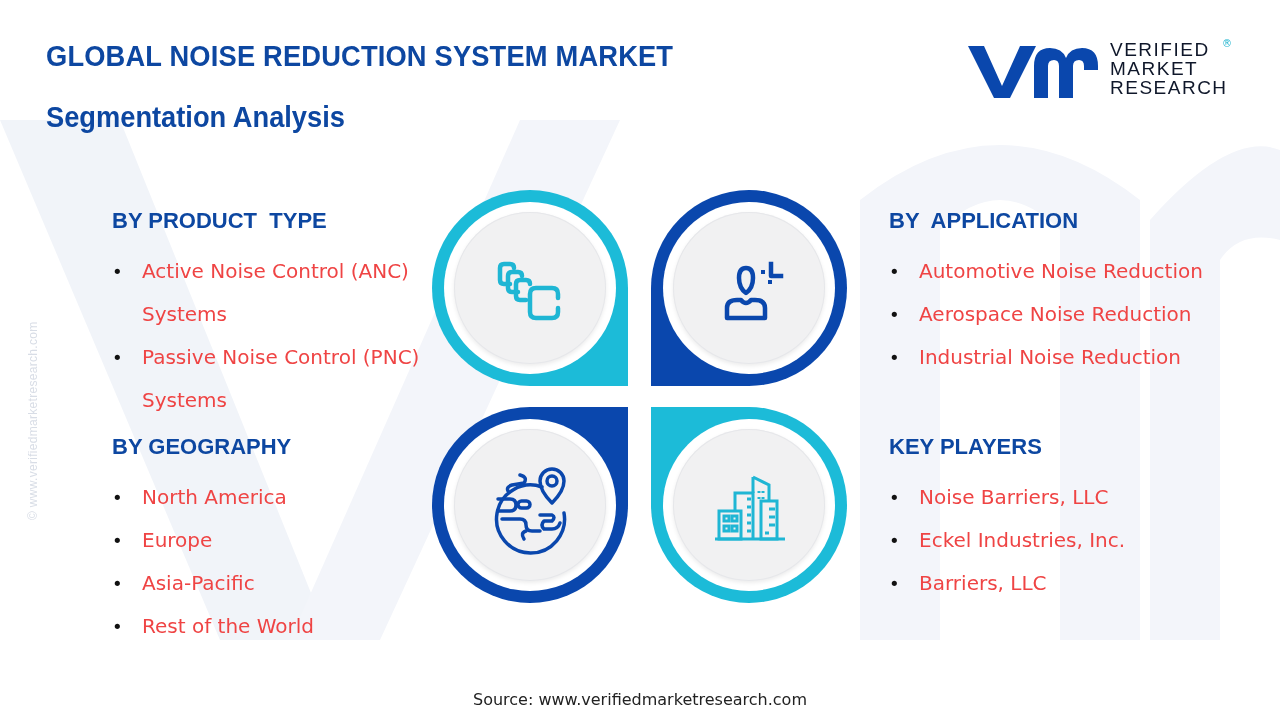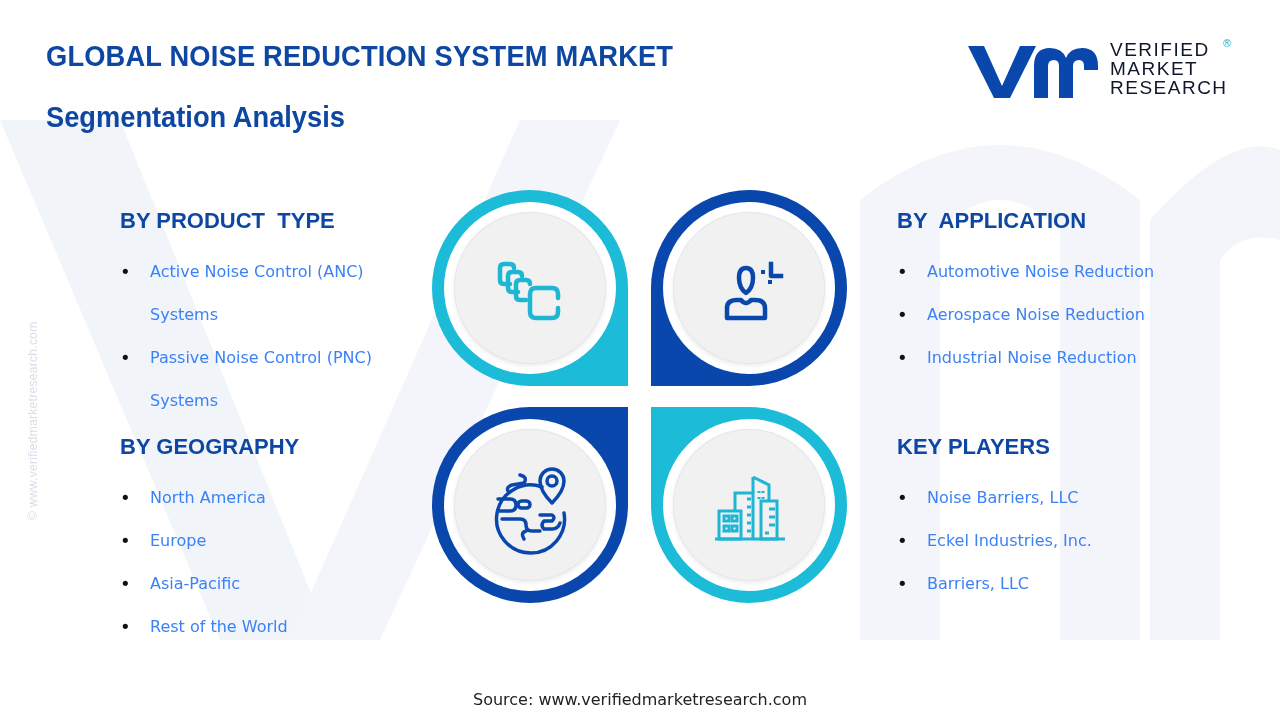--- a/index.html
+++ b/index.html
@@ -31,30 +31,30 @@
   }
   .logo-reg { position: absolute; left: 258px; top: -2px; font-size: 10px; color: #1fb4cf; }
 
   .side-wm {
     position: absolute; left: 26px; top: 520px;
     transform: rotate(-90deg); transform-origin: left top;
     font-family: "Liberation Sans", sans-serif; font-size: 12px; color: #d8dde6;
     white-space: nowrap; letter-spacing: 0.3px;
   }
 
-  .section { position: absolute; margin-left: 8px; }
+  .section { position: absolute; }
   .sec-head {
     font-family: "Liberation Sans", sans-serif; font-weight: bold;
     font-size: 22px; color: #0d47a1; height: 26px; line-height: 26px;
     white-space: pre;
   }
   .sec-list { list-style: none; margin-top: 16px; }
   .sec-list li {
     position: relative; padding-left: 30px;
-    font-family: "DejaVu Sans", sans-serif; font-size: 16px; color: #3b82f6;
+    font-family: "DejaVu Sans", sans-serif; font-size: 20px; color: #ef4444;
     line-height: 43px; width: 320px;
   }
   .sec-list li::before {
     content: "•"; position: absolute; left: 0; top: 0; font-size: 18px; color: #111;
   }
   .sec-list li .cont { display: block; }
 
   
   .petal { position: absolute; width: 196px; height: 196px; }
   .petal .outer { position: absolute; inset: 0; }

